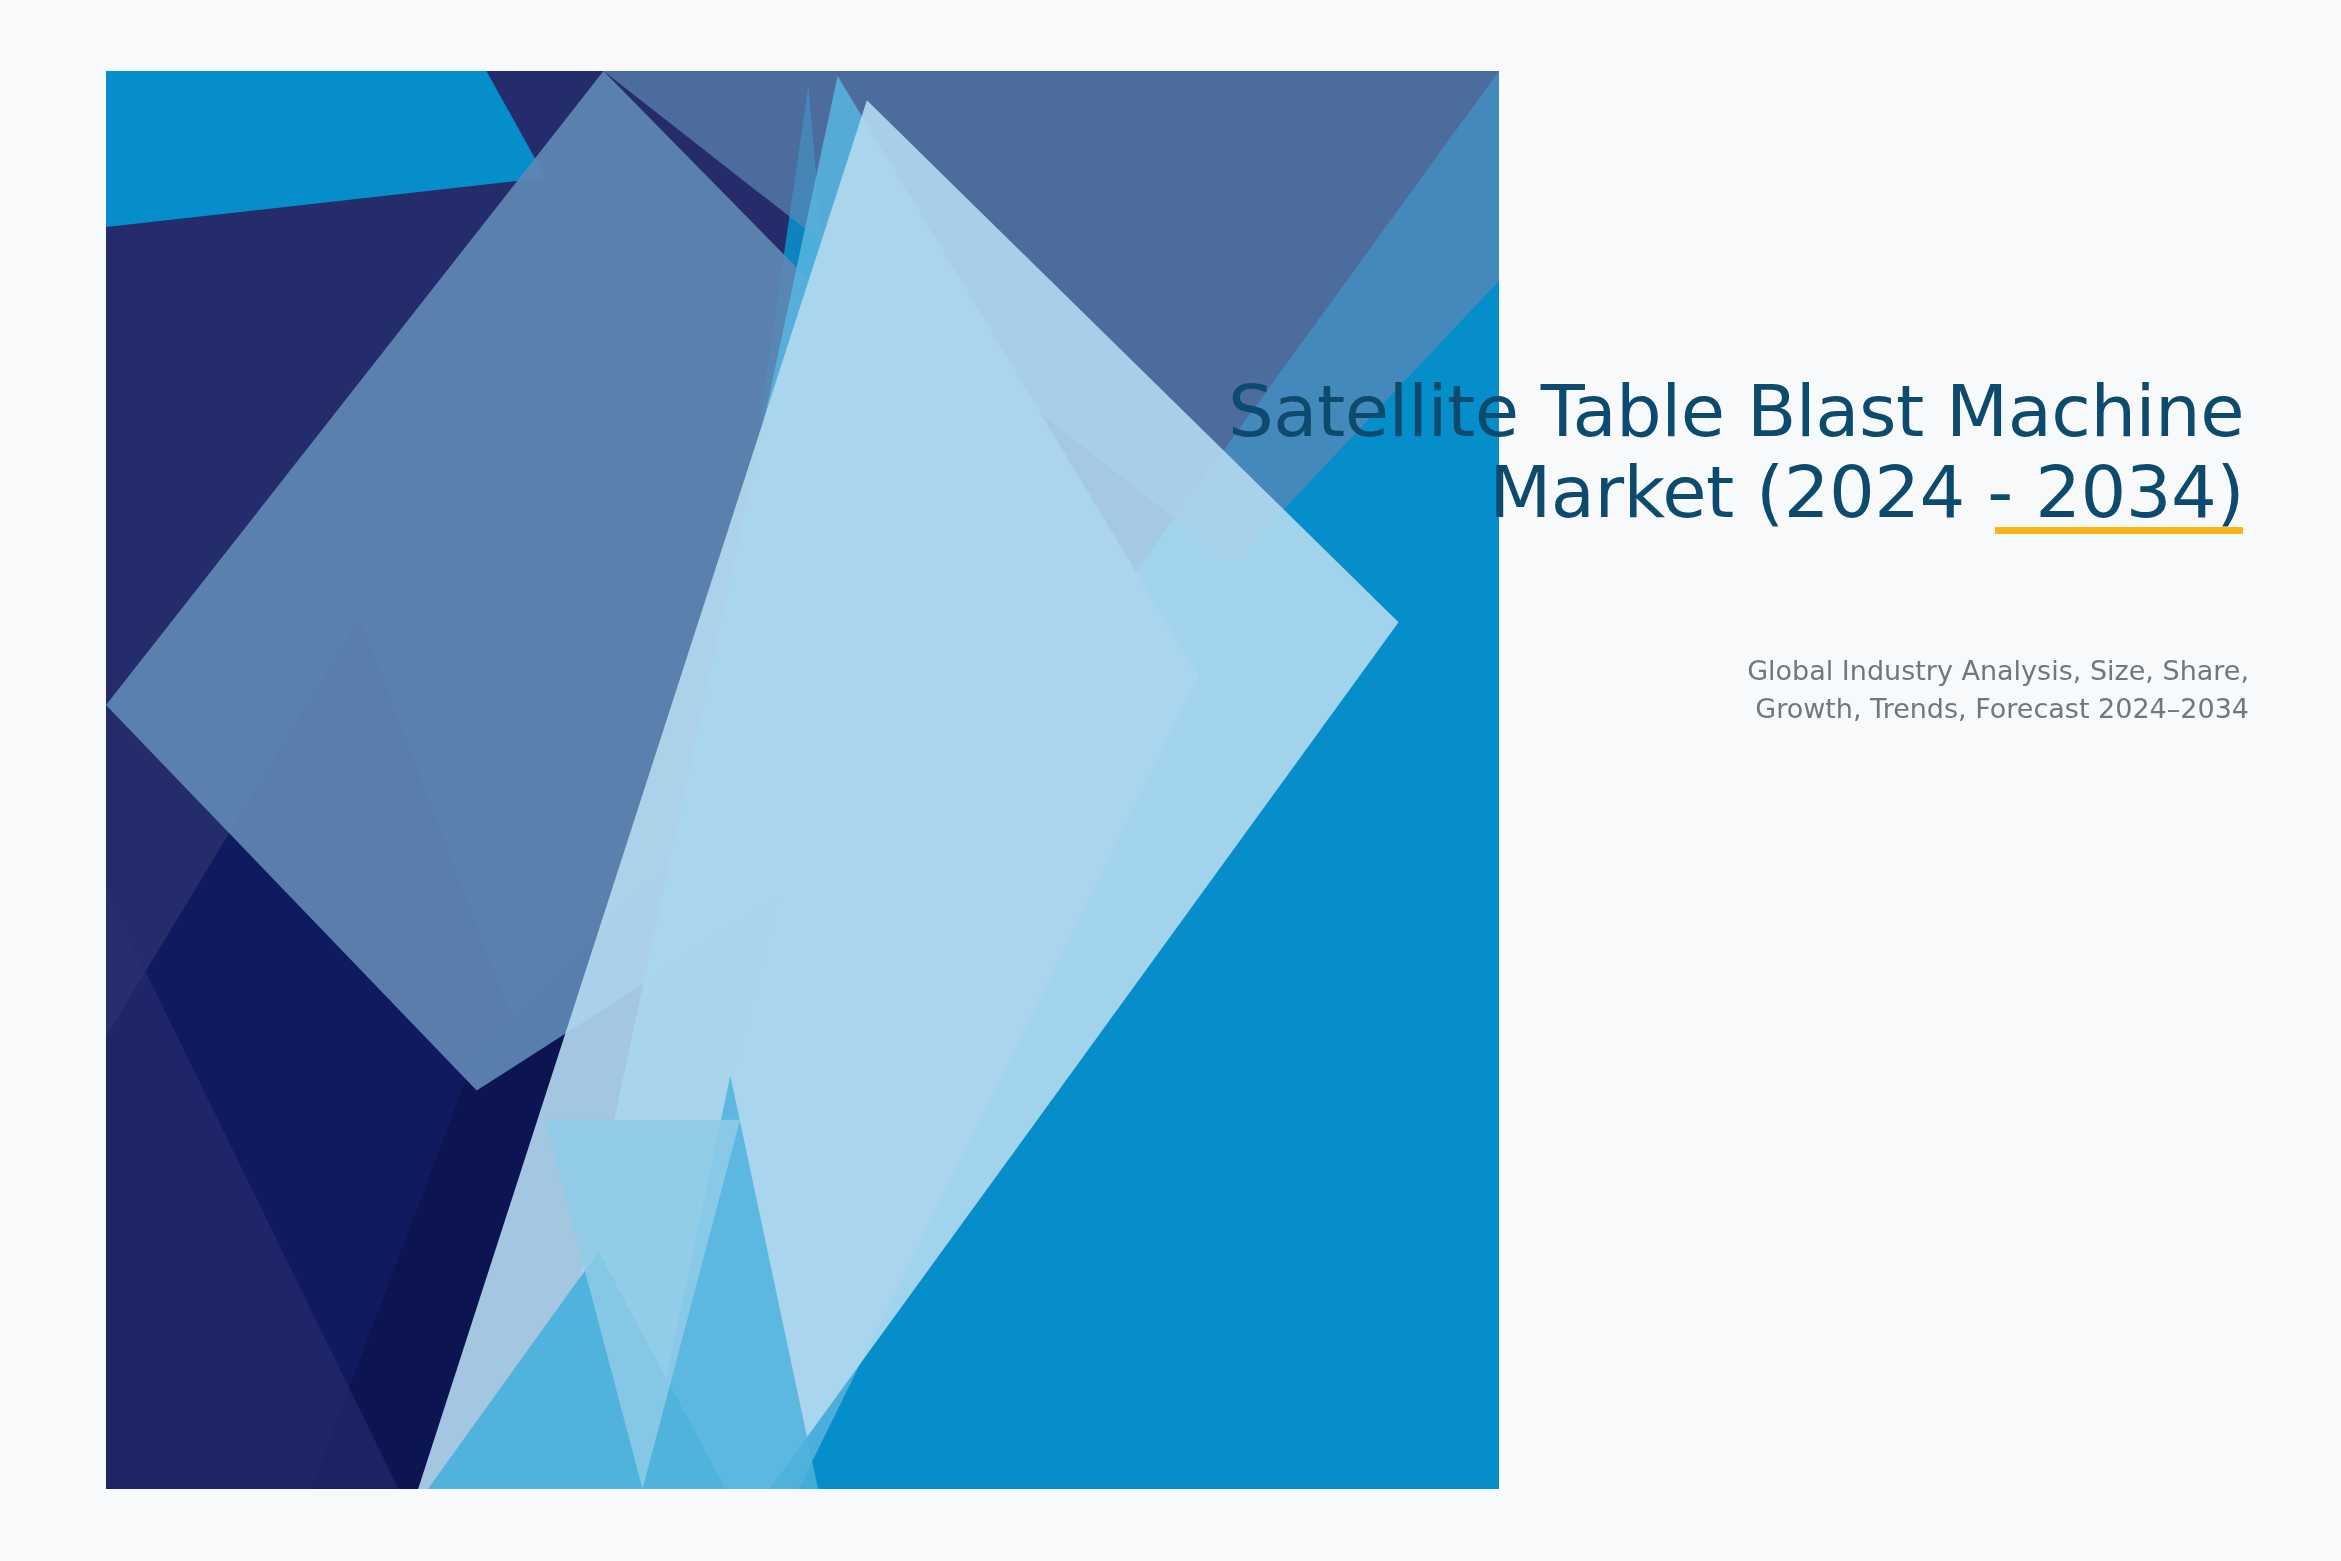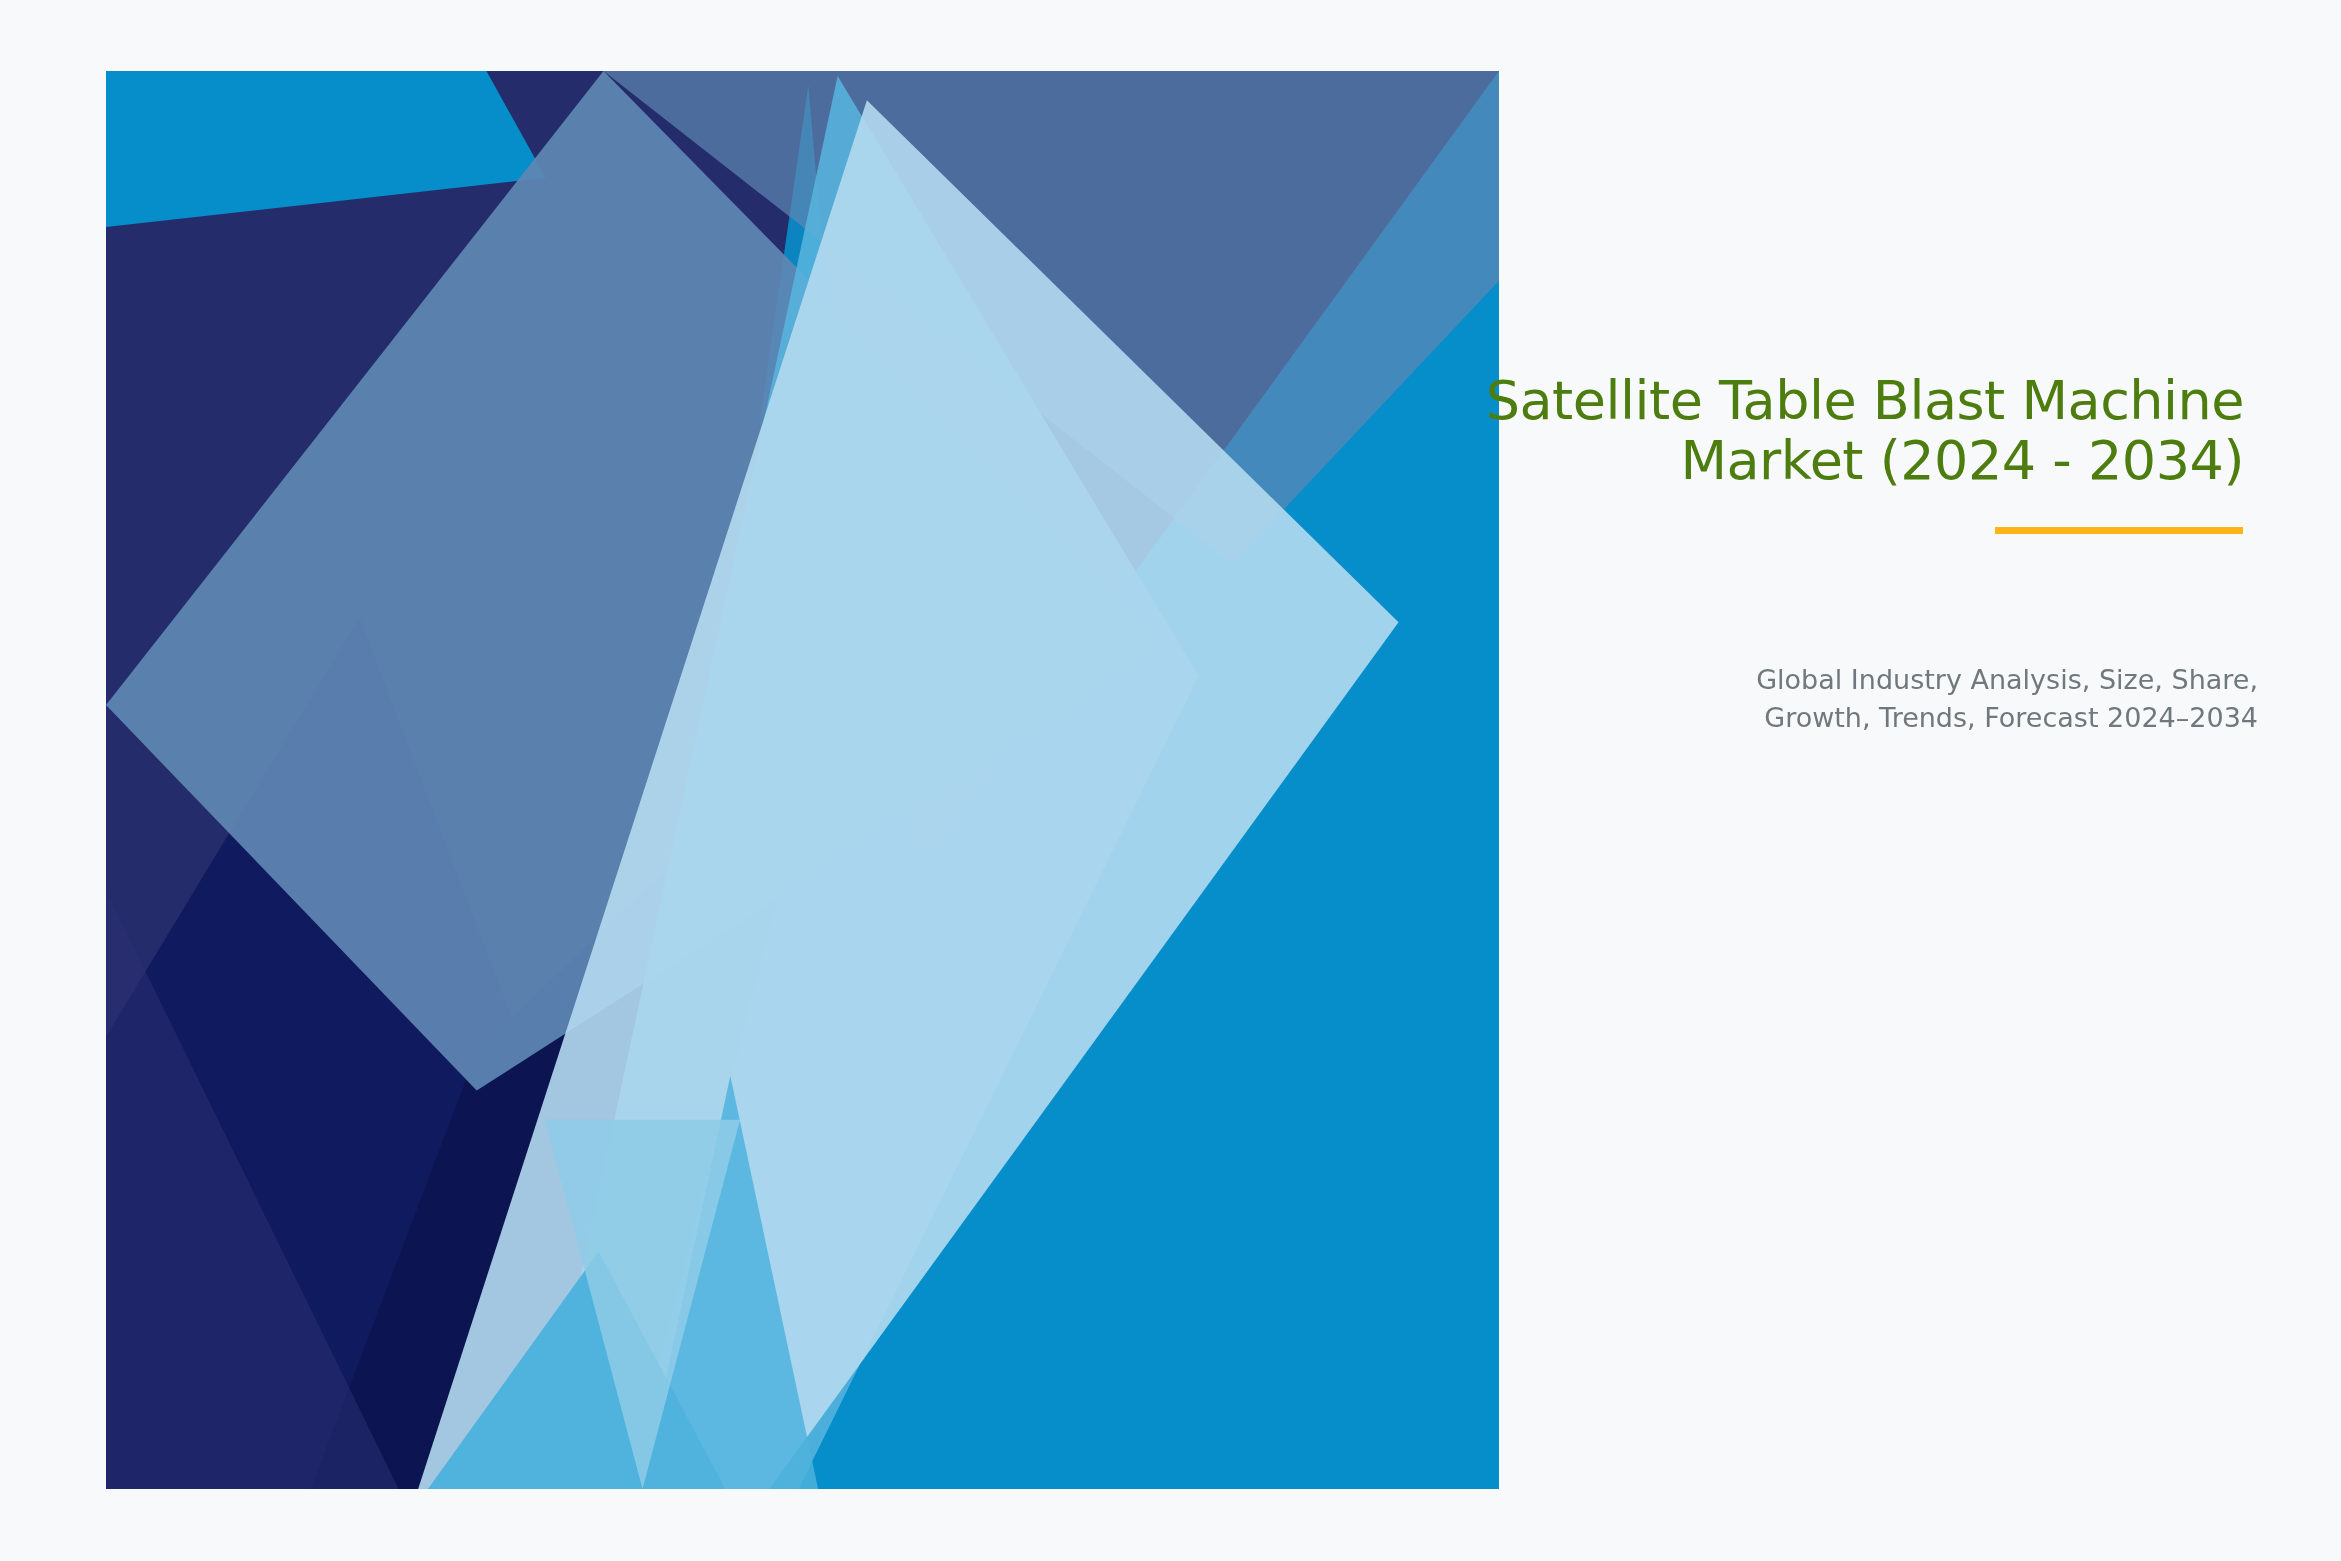--- a/index.html
+++ b/index.html
@@ -41,24 +41,24 @@
     left: 1112px;
     top: 371px;
     width: 1132px;
     text-align: right;
   }
 
   #main-title {
     margin: 0;
     font-family: "DejaVu Sans", "Liberation Sans", sans-serif;
     font-weight: 400;
-    font-size: 54px;
+    font-size: 72px;
     line-height: 1.12;
     letter-spacing: -0.5px;
-    color: #4d7c0f;
+    color: #0c4a6e;
     white-space: pre-line;
     position: relative;
     z-index: 3;
   }
 
   
   #title-accent-bar {
     position: absolute;
     left: 1995px;
     top: 527px;
@@ -66,21 +66,21 @@
     height: 7.3px;
     background: #fbb517;
     z-index: 2;
   }
 
   #subtitle {
     position: absolute;
     left: 1513px;
     top: 648px;
     width: 732px;
-    margin: 13px;
+    margin: 4px;
     text-align: right;
     font-family: "DejaVu Sans", "Liberation Sans", sans-serif;
     font-weight: 400;
     font-size: 27px;
     line-height: 1.42;
     color: #6f787d;
     white-space: pre-line;
     z-index: 3;
   }
 </style>

